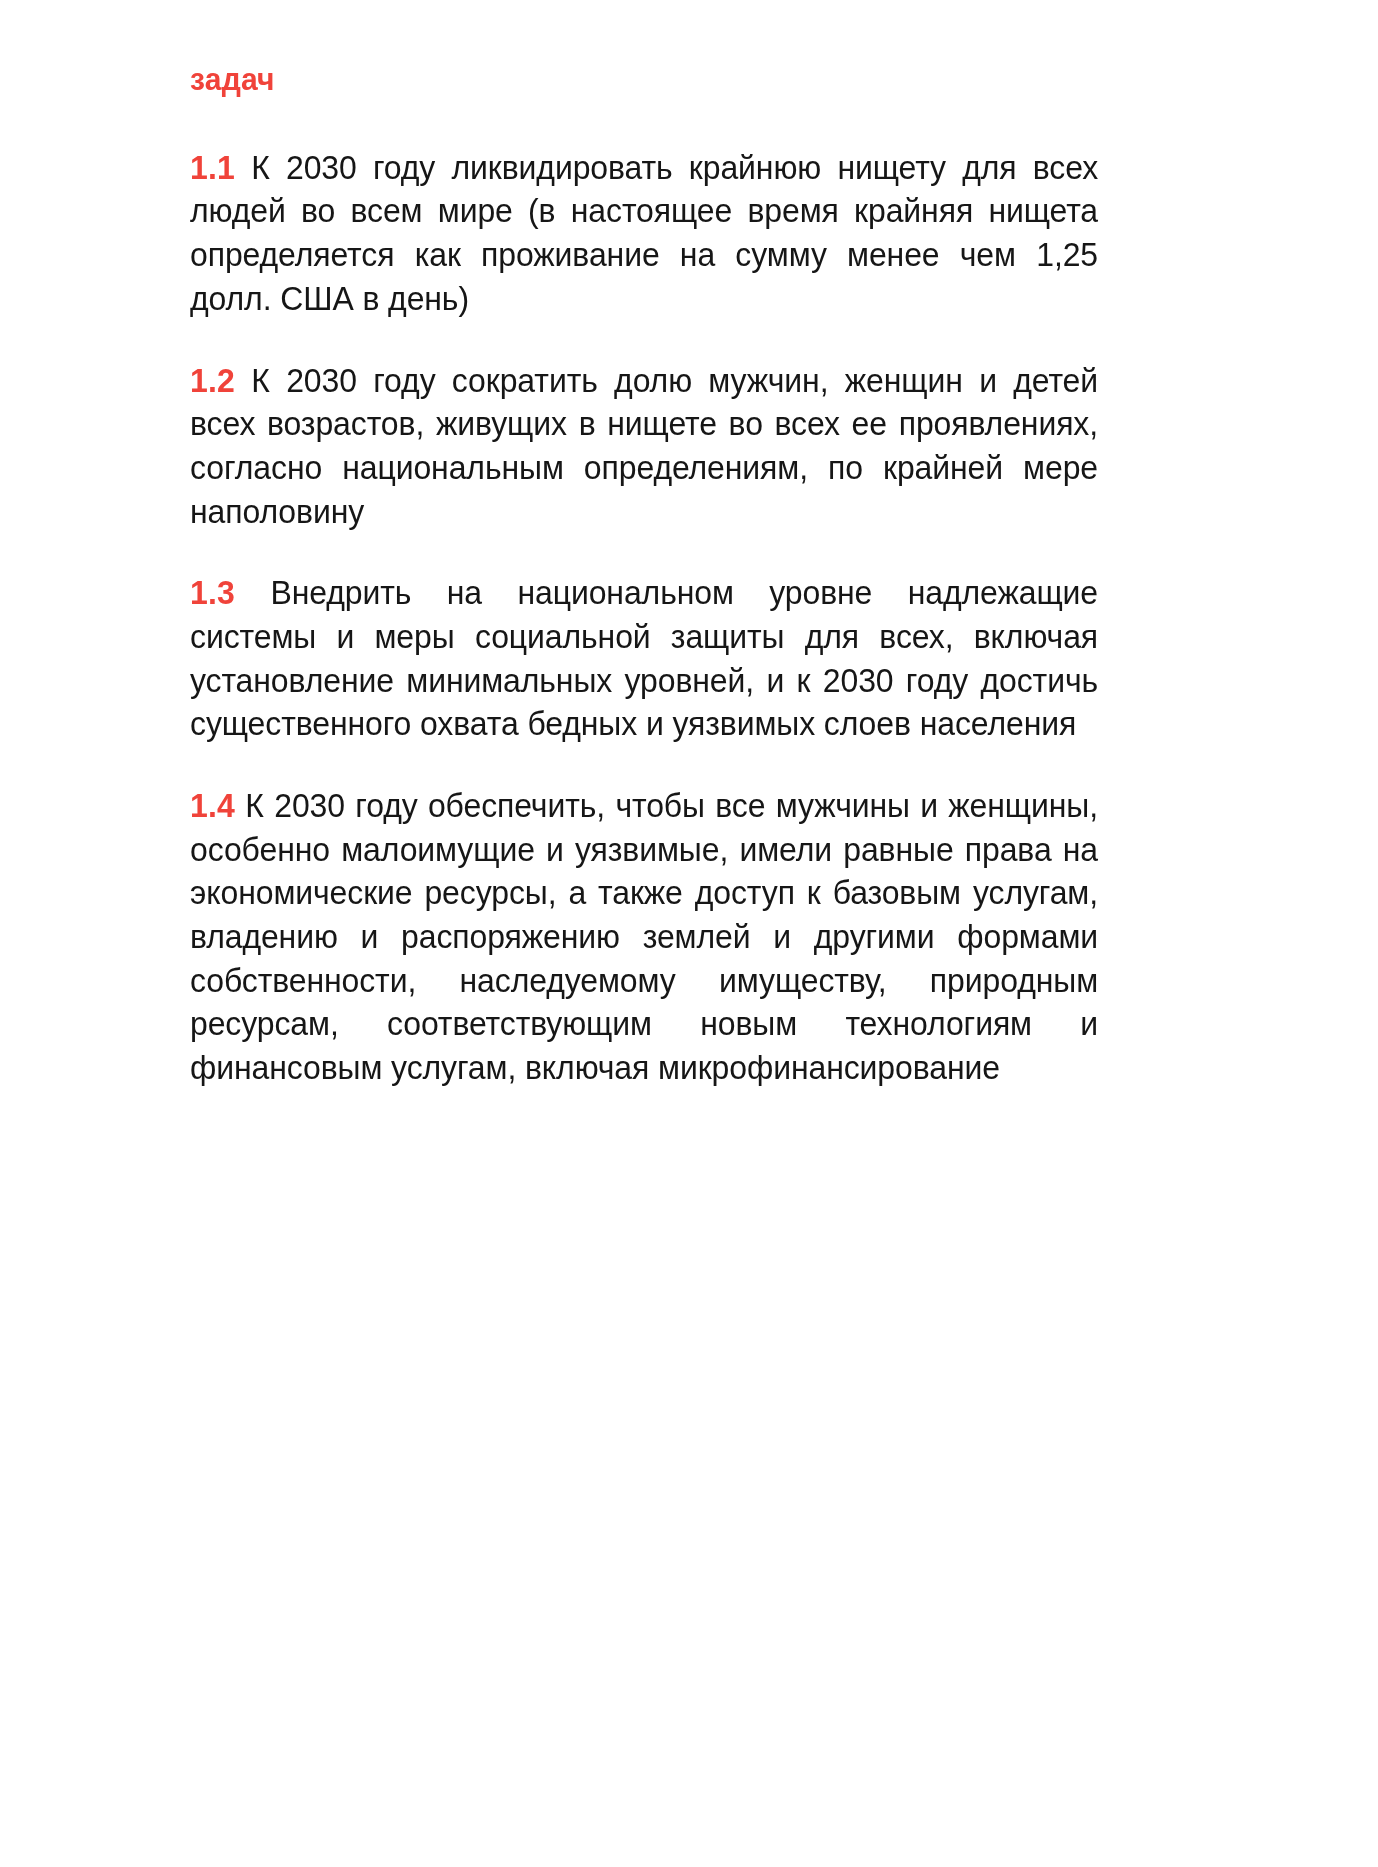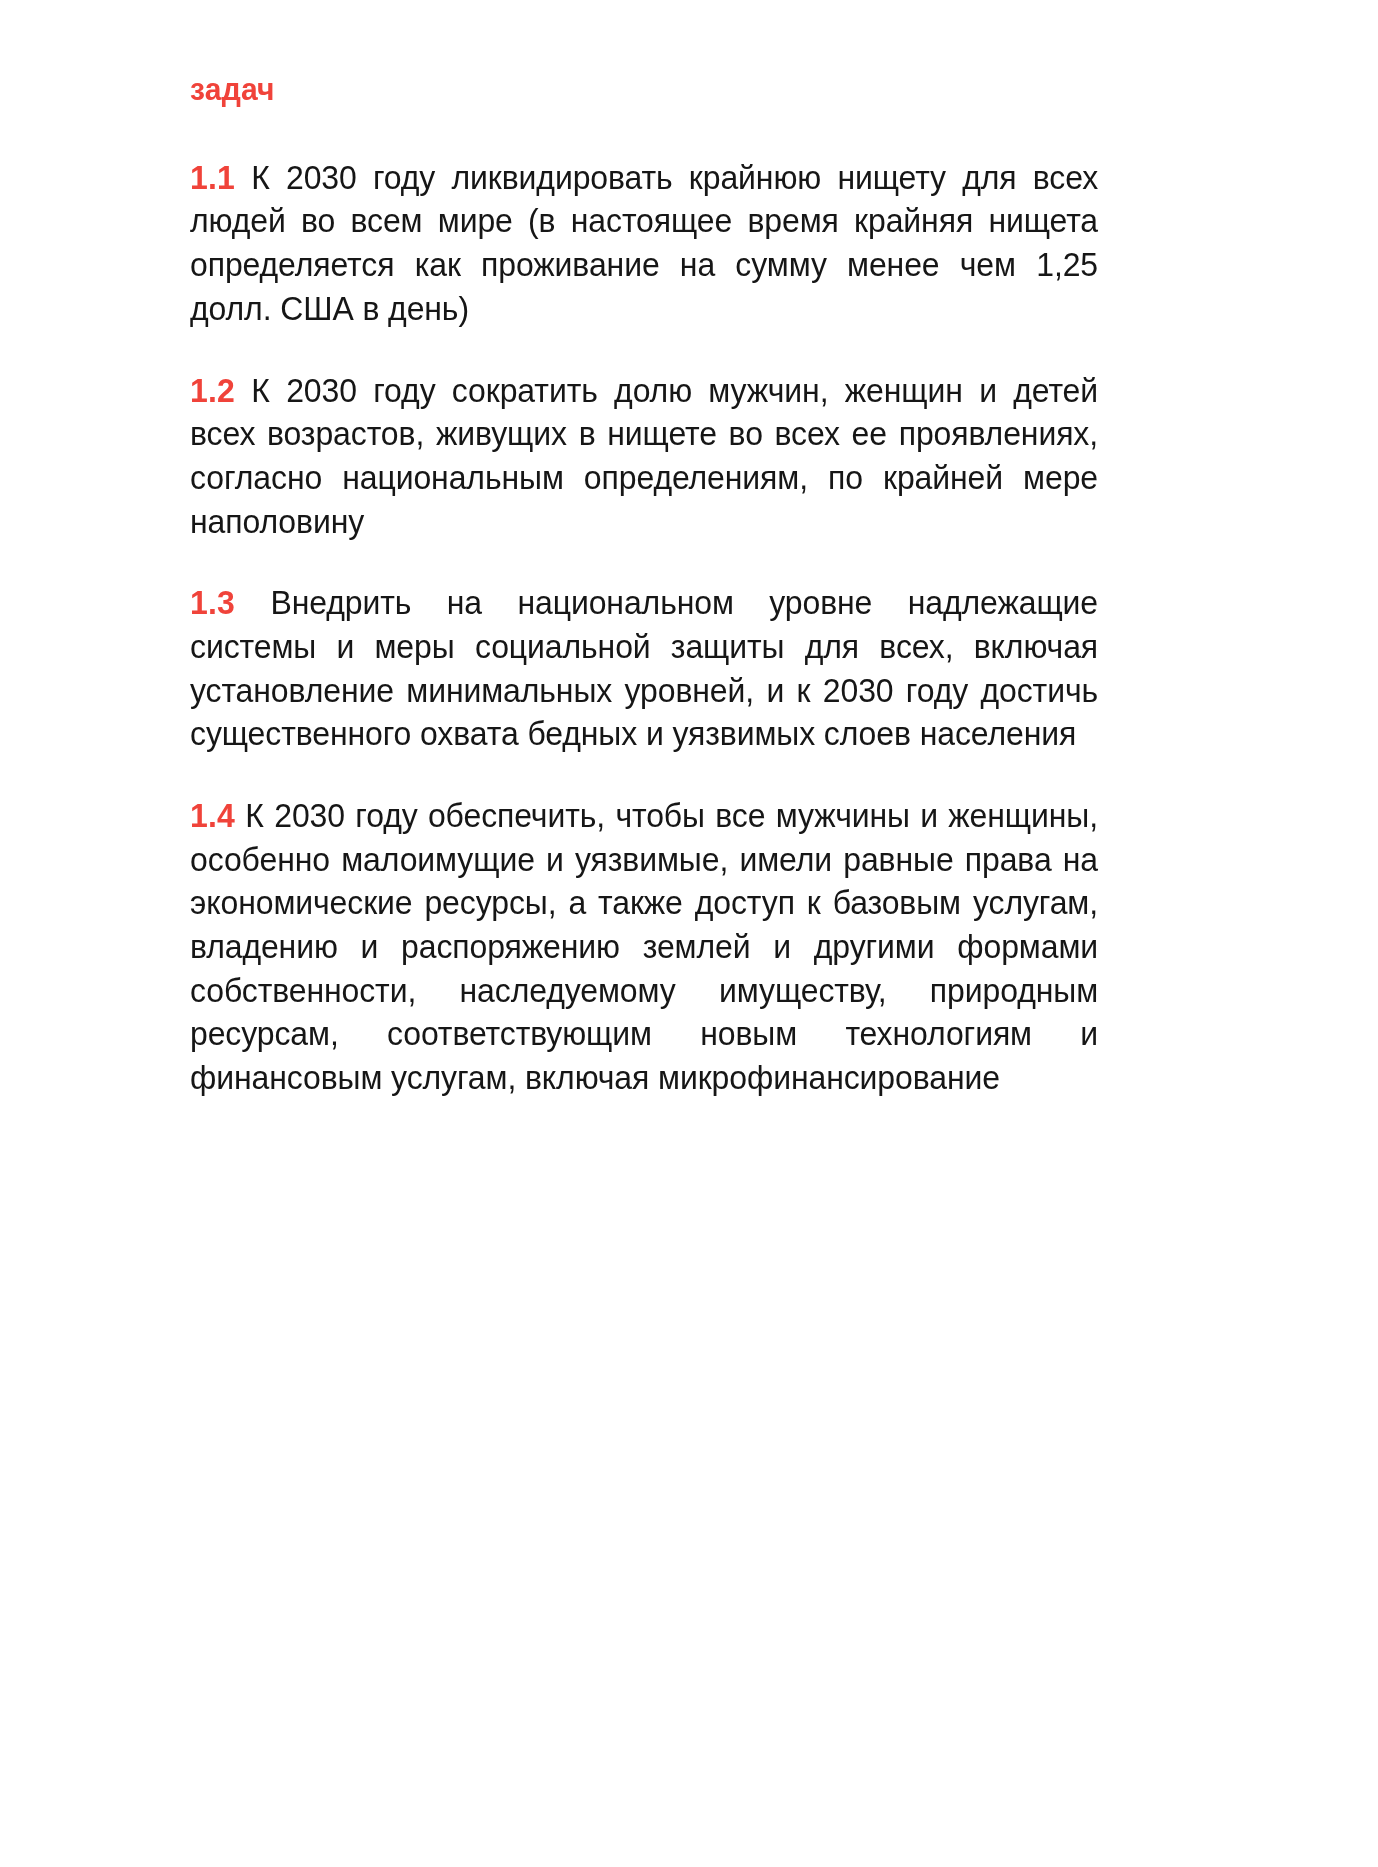--- a/index.html
+++ b/index.html
@@ -20,21 +20,21 @@
     position: relative;
     width: 1378px;
     height: 1867px;
     background: #ffffff;
     box-sizing: border-box;
   }
 
   .content {
     position: absolute;
     left: 190px;
-    top: 71px;
+    top: 61px;
     width: 908px;
   }
 
   
   .section-heading {
     color: #f0433a;
     font-weight: bold;
     font-size: 31px;
     line-height: 1.25;
     letter-spacing: 0.2px;

